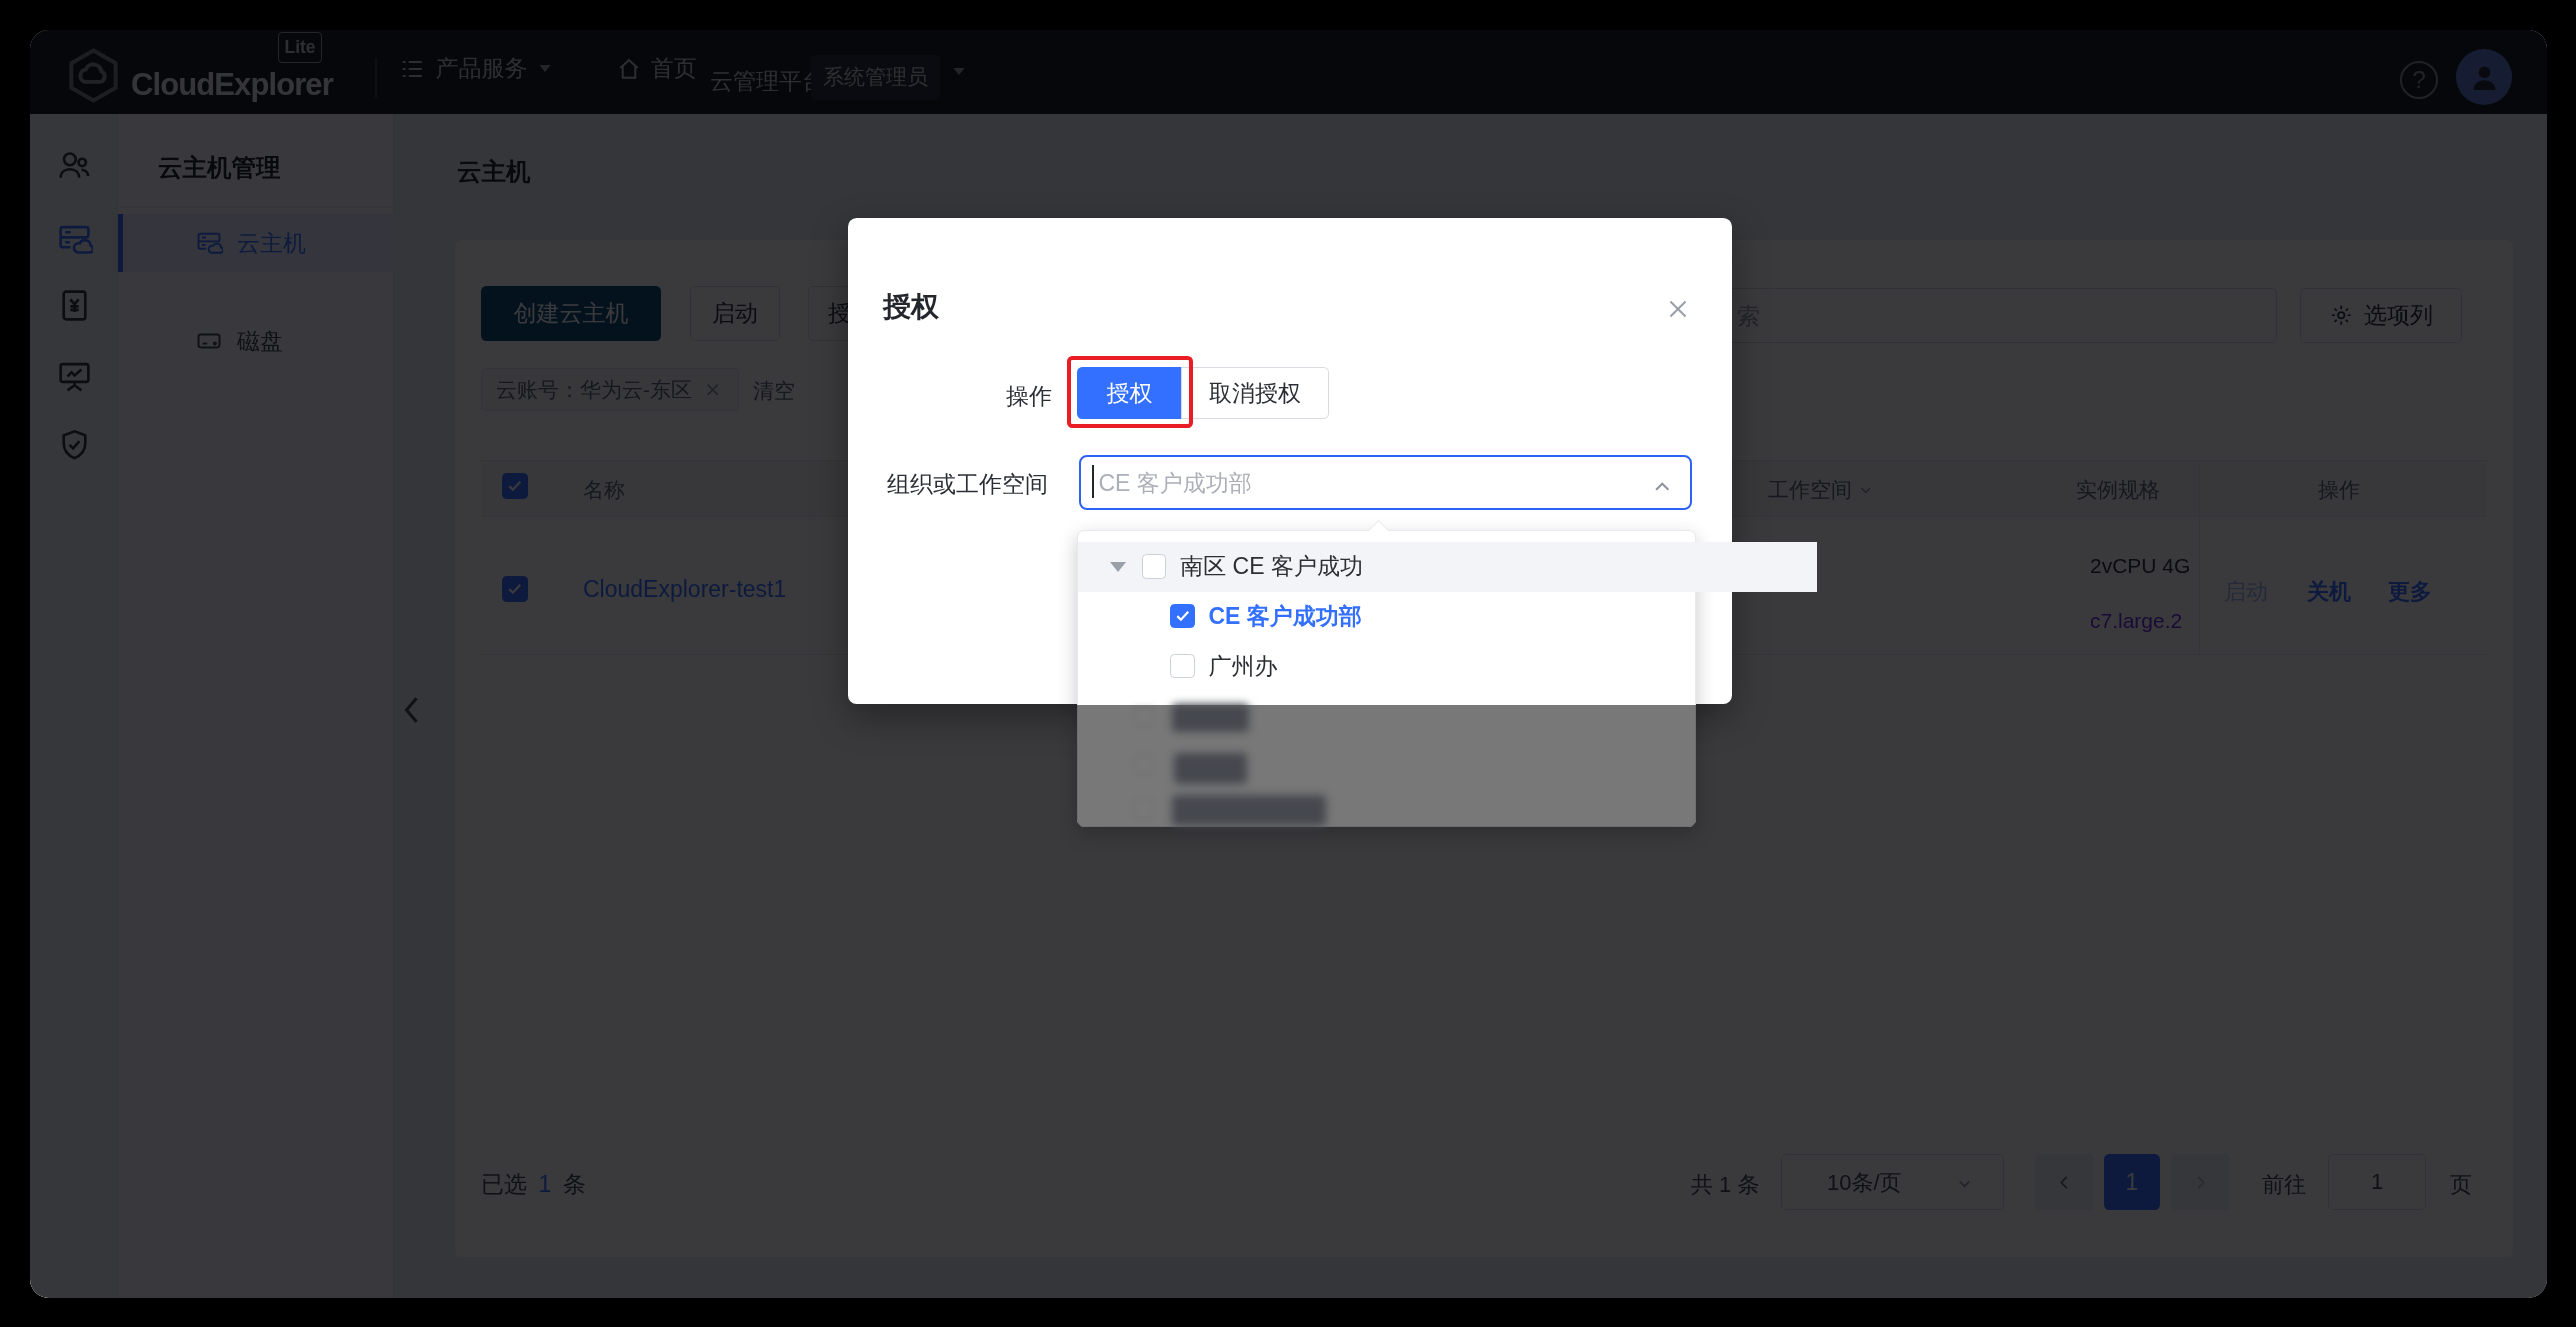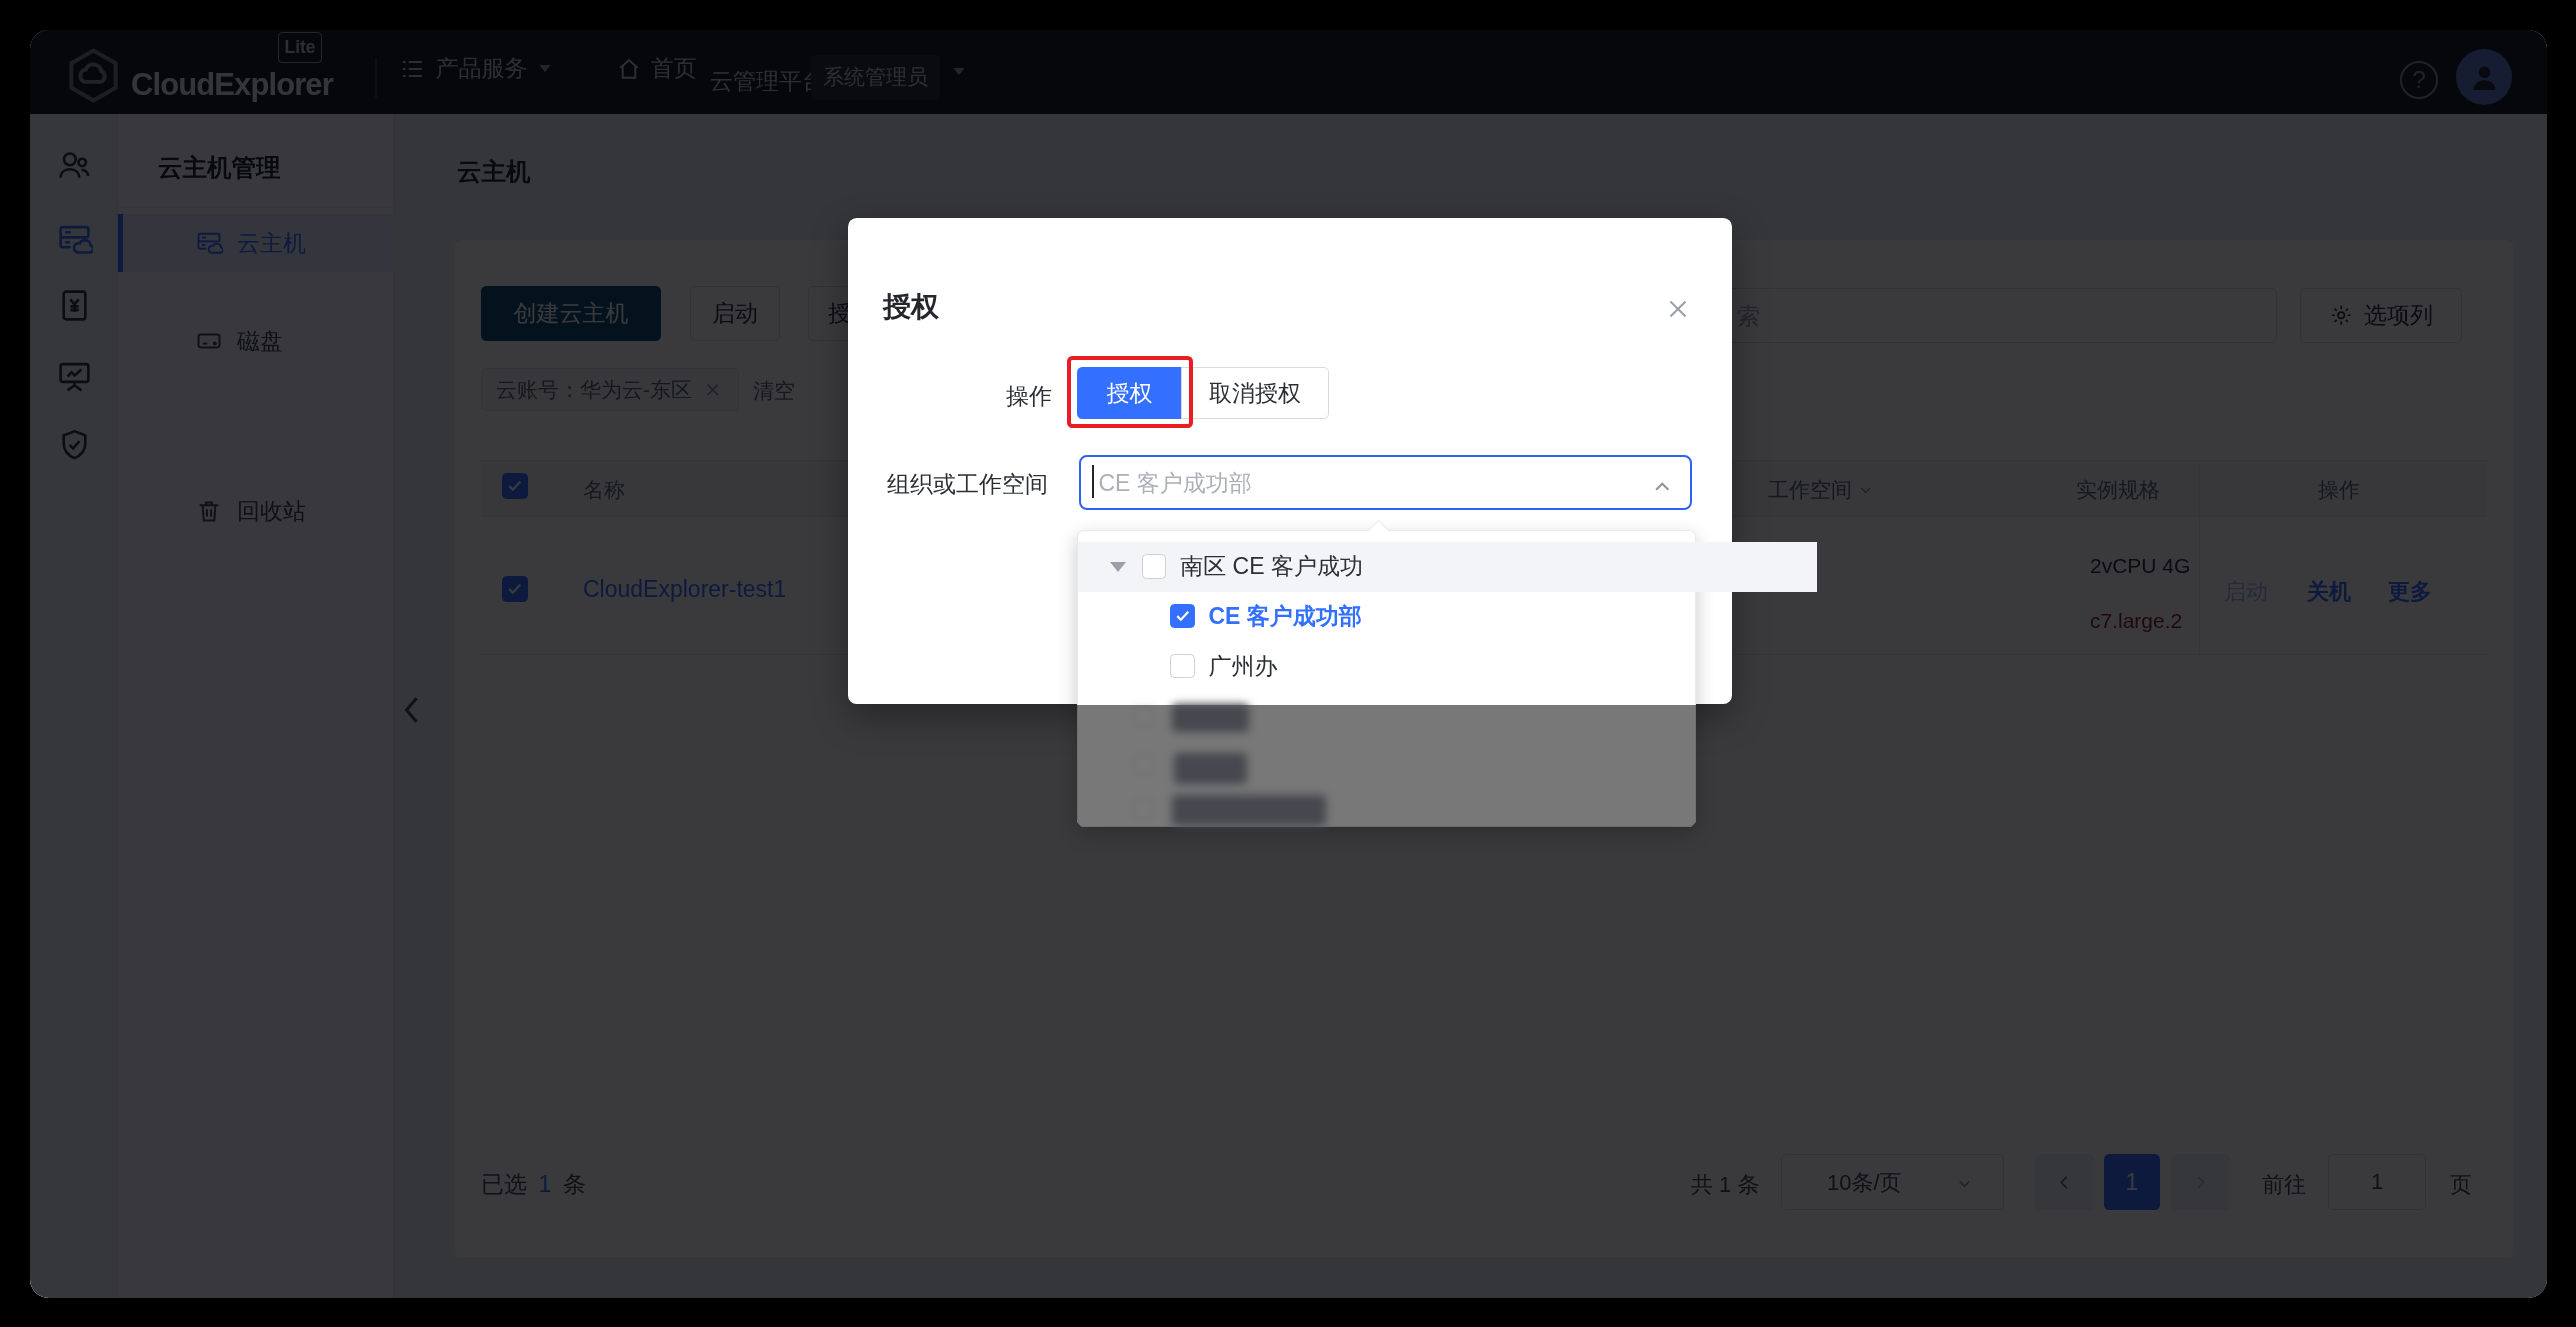--- a/index.html
+++ b/index.html
@@ -164,30 +164,20 @@
         <svg width="28" height="28" viewBox="0 0 24 24" fill="none" stroke="currentColor" stroke-width="1.7">
           <rect x="3" y="6.5" width="18" height="11" rx="2"></rect>
               <line x1="6.5" y1="14.2" x2="10.5" y2="14.2"></line>
               <circle cx="17" cy="14.2" r="0.9"></circle>
         </svg>
       </span>
       <span>磁盘</span>
     </div>
 
 
-    <div class="menu-item" style="top:368px">
-      <span class="mi-icon">
-        <svg width="28" height="28" viewBox="0 0 24 24" fill="none" stroke="currentColor" stroke-width="1.7">
-          <path d="M4 7h16M9.5 7V4.8h5V7M6.5 7l1 13.2h9L17.5 7"></path>
-              <line x1="10.2" y1="10.5" x2="10.2" y2="16.8"></line>
-              <line x1="13.8" y1="10.5" x2="13.8" y2="16.8"></line>
-        </svg>
-      </span>
-      <span>回收站</span>
-    </div>
   </div>
 
   <div class="abs" style="left:457px;top:155px;font-size:24.5px;font-weight:600;color:#1d2025">云主机</div>
   <div class="abs" style="left:400px;top:695px;cursor:pointer">
     <svg width="23" height="30" viewBox="0 0 12 18" fill="none" stroke="#3f444c" stroke-width="1.8">
           <path d="M9 2L3 9l6 7"></path>
         </svg>
   </div>
 
   <div class="card"></div>
@@ -239,21 +229,21 @@
   <div class="abs" style="left:2199px;top:460px;width:0.9px;height:195px;background:#e6e8ec"></div>
 
   <div class="abs" style="left:481px;top:654px;width:2006px;height:0.9px;background:#ebedf0"></div>
   <div class="abs cb on" style="left:502px;top:576px">
     <svg width="17.5" height="17.5" viewBox="0 0 24 24" fill="none" stroke="#fff" stroke-width="3">
           <path d="M4.5 12.5l5 5L19.5 6.5"></path>
         </svg>
   </div>
   <div class="abs link" style="left:583px;top:576px;font-size:23px">CloudExplorer-test1</div>
   <div class="abs" style="left:2090px;top:554px;font-size:21px;color:#2a2e34;white-space:nowrap">2vCPU 4G</div>
-  <div class="abs" style="left:2090px;top:609px;font-size:21px;color:#7f1d1d;white-space:nowrap">c7.large.2</div>
+  <div class="abs" style="left:2090px;top:609px;font-size:21px;color:#6d28d9;white-space:nowrap">c7.large.2</div>
   <div class="abs" style="left:2224px;top:577px;font-size:22px;color:#9db4ea;cursor:pointer">启动</div>
   <div class="abs link" style="left:2307px;top:577px;font-size:22px;font-weight:600">关机</div>
   <div class="abs link" style="left:2388px;top:577px;font-size:22px;font-weight:600">更多</div>
 
   <div class="abs" style="left:481px;top:1169px;font-size:23px;color:#3f444c">
     <span>已选</span>
     <span style="color:#3370ff;padding:0 5.2px">1</span>
     <span>条</span>
   </div>
   <div class="abs" style="left:1691px;top:1170px;font-size:22px;color:#3f444c;white-space:nowrap">共 1 条</div>

